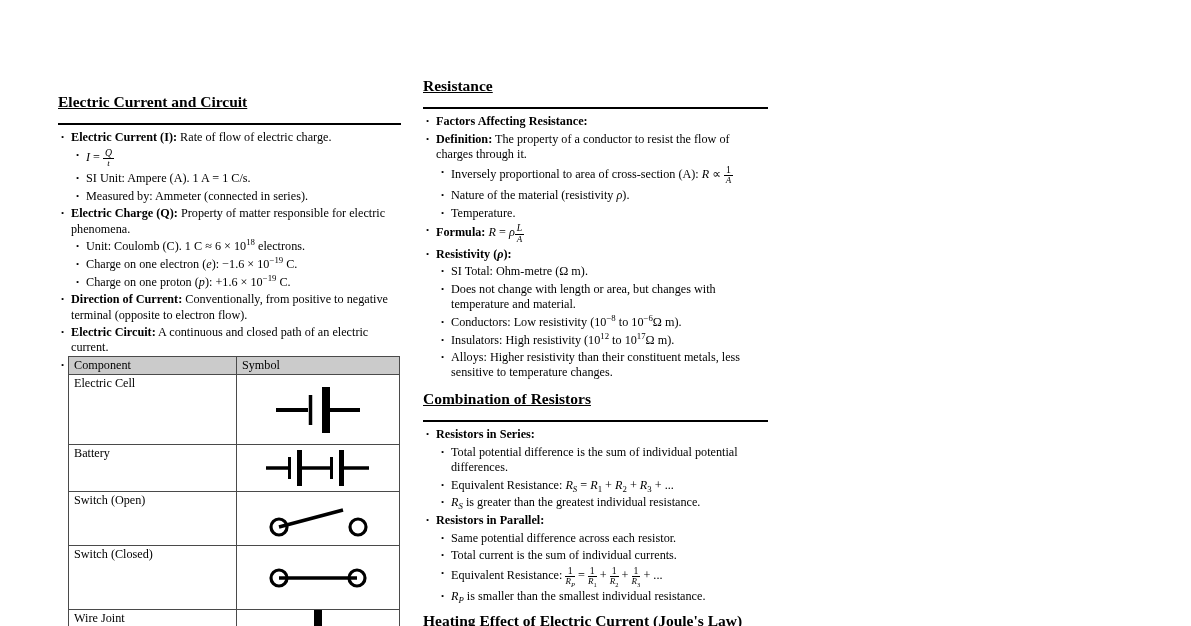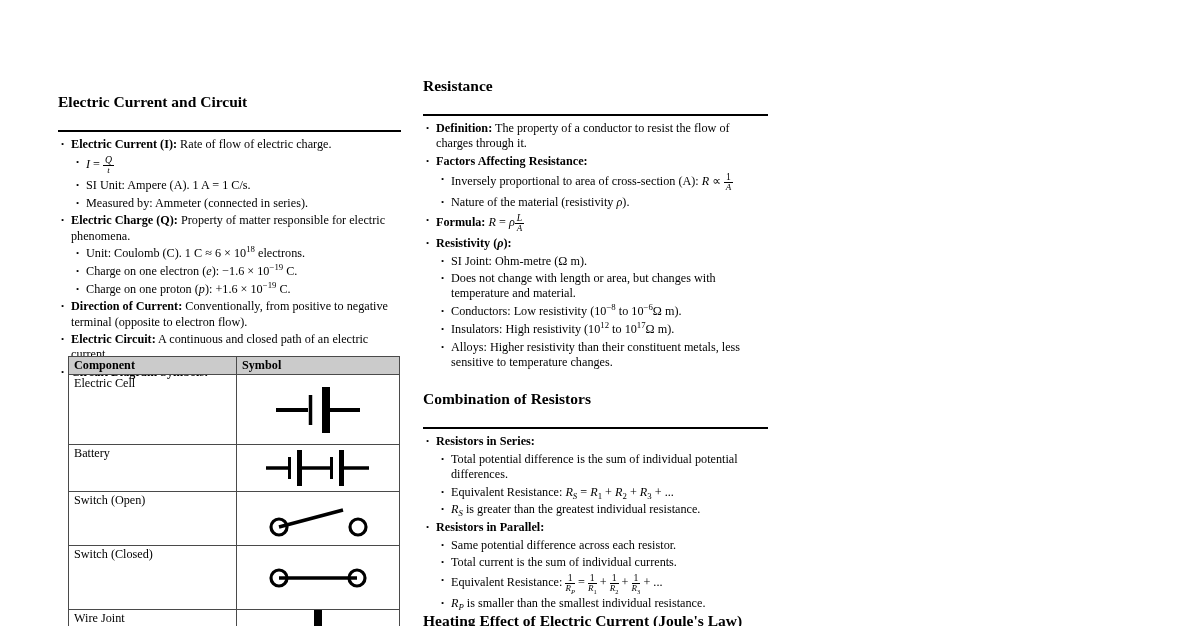--- a/index.html
+++ b/index.html
@@ -10,40 +10,40 @@
   }
   .abs {position:absolute;}
   #left-col   {left:58px;  top:92px;  width:343px;}
   #sec-resistance  {left:423px; top:76px;  width:345px;}
   #sec-combination {left:423px; top:389px; width:345px;}
   #sec-heating     {left:423px; top:611px; width:345px;}
   #symbols-table-wrap {left:68px; top:356px; width:332px;}
 
   h2.sec-title {
     font-size:15.5px; line-height:19px; font-weight:bold; margin:0;
-    padding-bottom:19px; border-bottom:2px solid #000;
+    padding-bottom:12px; border-bottom:2px solid #000;text-decoration:underline;
   }
   ul.notes {list-style:none; margin:5px 0 0 0; padding:0; line-height:1.24;}
   ul.notes li {position:relative; padding-left:13px; margin:2.6px 0;}
   ul.notes li::before {content:"\2022"; position:absolute; left:3px; top:2px; font-size:9px;}
   ul.notes li.lvl2 {margin-left:15px;}
   b {font-weight:bold;}
   i {font-style:italic;}
   sup {font-size:0.72em; line-height:0; vertical-align:super;}
   sub {font-size:0.72em; line-height:0; vertical-align:sub;}
   .frac {display:inline-block; vertical-align:-0.55em; text-align:center;
          font-size:0.8em; line-height:1.05;}
   .frac .num {display:block; border-bottom:1px solid #000; padding:0 2px;}
   .frac .den {display:block; font-size:0.92em;}
 
   table.symbols {border-collapse:collapse; table-layout:fixed; width:332px; font-size:12.2px;}
   table.symbols th, table.symbols td {
     border:1px solid #4a4a4a; padding:1px 5px; text-align:left; vertical-align:top;
   }
-  table.symbols th {background:#cbcbcb; font-weight:bold; height:13px;}
+  table.symbols th {background:#cbcbcb; font-weight:normal; height:13px;}
   table.symbols col.c1 {width:168px;}
   table.symbols td.sym {text-align:center; vertical-align:middle; padding:0;}
   table.symbols tbody tr:nth-of-type(1){height:70px;}
   table.symbols tbody tr:nth-of-type(2){height:47px;}
   table.symbols tbody tr:nth-of-type(3){height:54px;}
   table.symbols tbody tr:nth-of-type(4){height:64px;padding-left:35px;}
   table.symbols tbody tr:nth-of-type(5){height:50px;}
   table.symbols tbody tr:nth-of-type(5) td.sym {vertical-align:top;}
   td.sym svg {display:block; margin:0 auto;}
 </style>
@@ -152,35 +152,36 @@
             </td>
           </tr>
         </tbody>
     </table>
   </div>
 
   <div class="abs" id="sec-resistance">
     <h2 class="sec-title">Resistance</h2>
     <ul class="notes">
 
+        <li class="item lvl1"><b>Factors Affecting Resistance:</b></li>
+
         <li class="item lvl1"><b>Definition:</b> The property of a conductor to resist the flow of charges through it.</li>
 
-        <li class="item lvl1"><b>Factors Affecting Resistance:</b></li>
-
 
         <li class="item lvl2">Inversely proportional to area of cross-section (A): <i>R</i> ∝ <span class="frac"><span class="num">1</span><span class="den"><i>A</i></span></span></li>
 
         <li class="item lvl2">Nature of the material (resistivity <i>ρ</i>).</li>
 
+        <li class="item lvl2">Temperature.</li>
 
         <li class="item lvl1"><b>Formula:</b> <i>R</i> = <i>ρ</i><span class="frac"><span class="num"><i>L</i></span><span class="den"><i>A</i></span></span></li>
 
         <li class="item lvl1"><b>Resistivity (<i>ρ</i>):</b></li>
 
-        <li class="item lvl2">SI Joint: Ohm-metre (Ω m).</li>
+        <li class="item lvl2">SI Total: Ohm-metre (Ω m).</li>
 
         <li class="item lvl2">Does not change with length or area, but changes with temperature and material.</li>
 
         <li class="item lvl2">Conductors: Low resistivity (10<sup>−8</sup> to 10<sup>−6</sup>Ω m).</li>
 
         <li class="item lvl2">Insulators: High resistivity (10<sup>12</sup> to 10<sup>17</sup>Ω m).</li>
 
         <li class="item lvl2">Alloys: Higher resistivity than their constituent metals, less sensitive to temperature changes.</li>
       </ul>
   </div>

